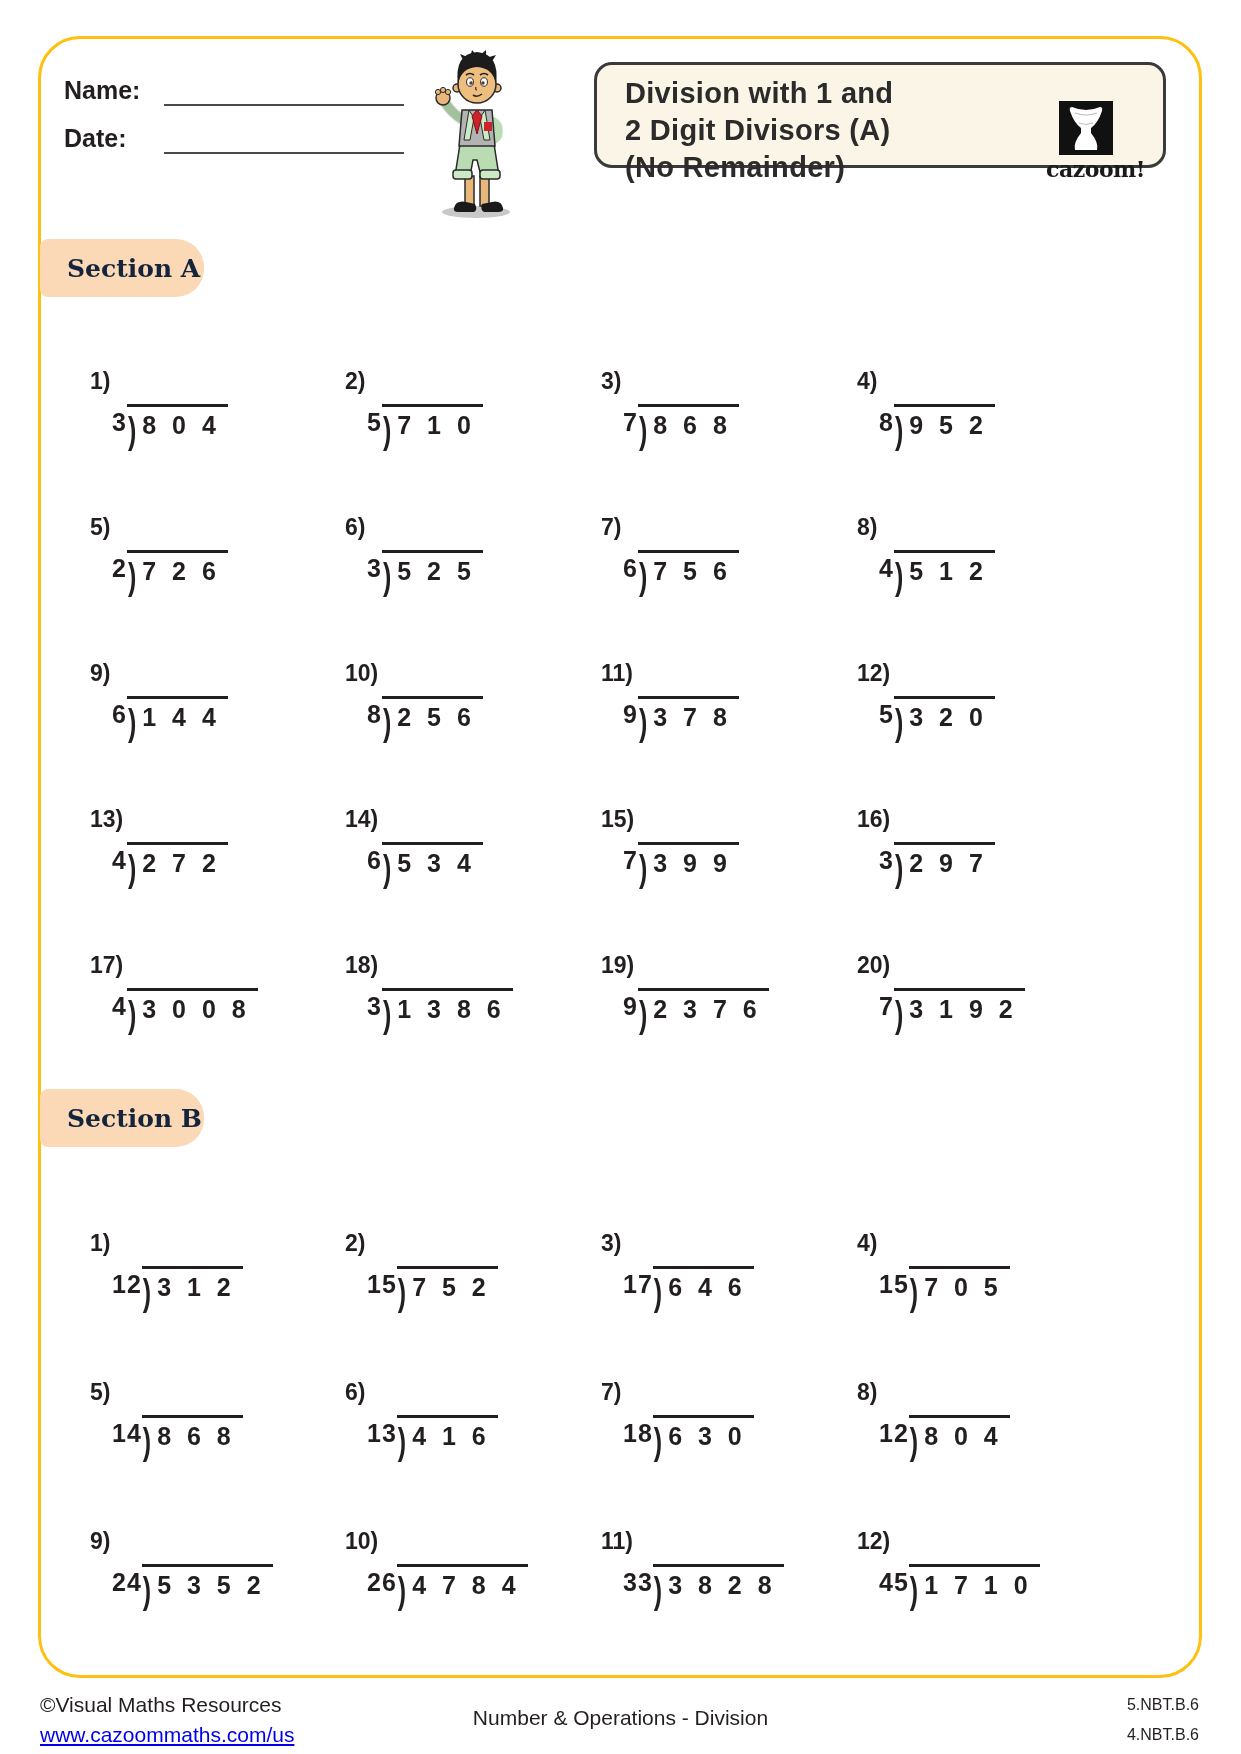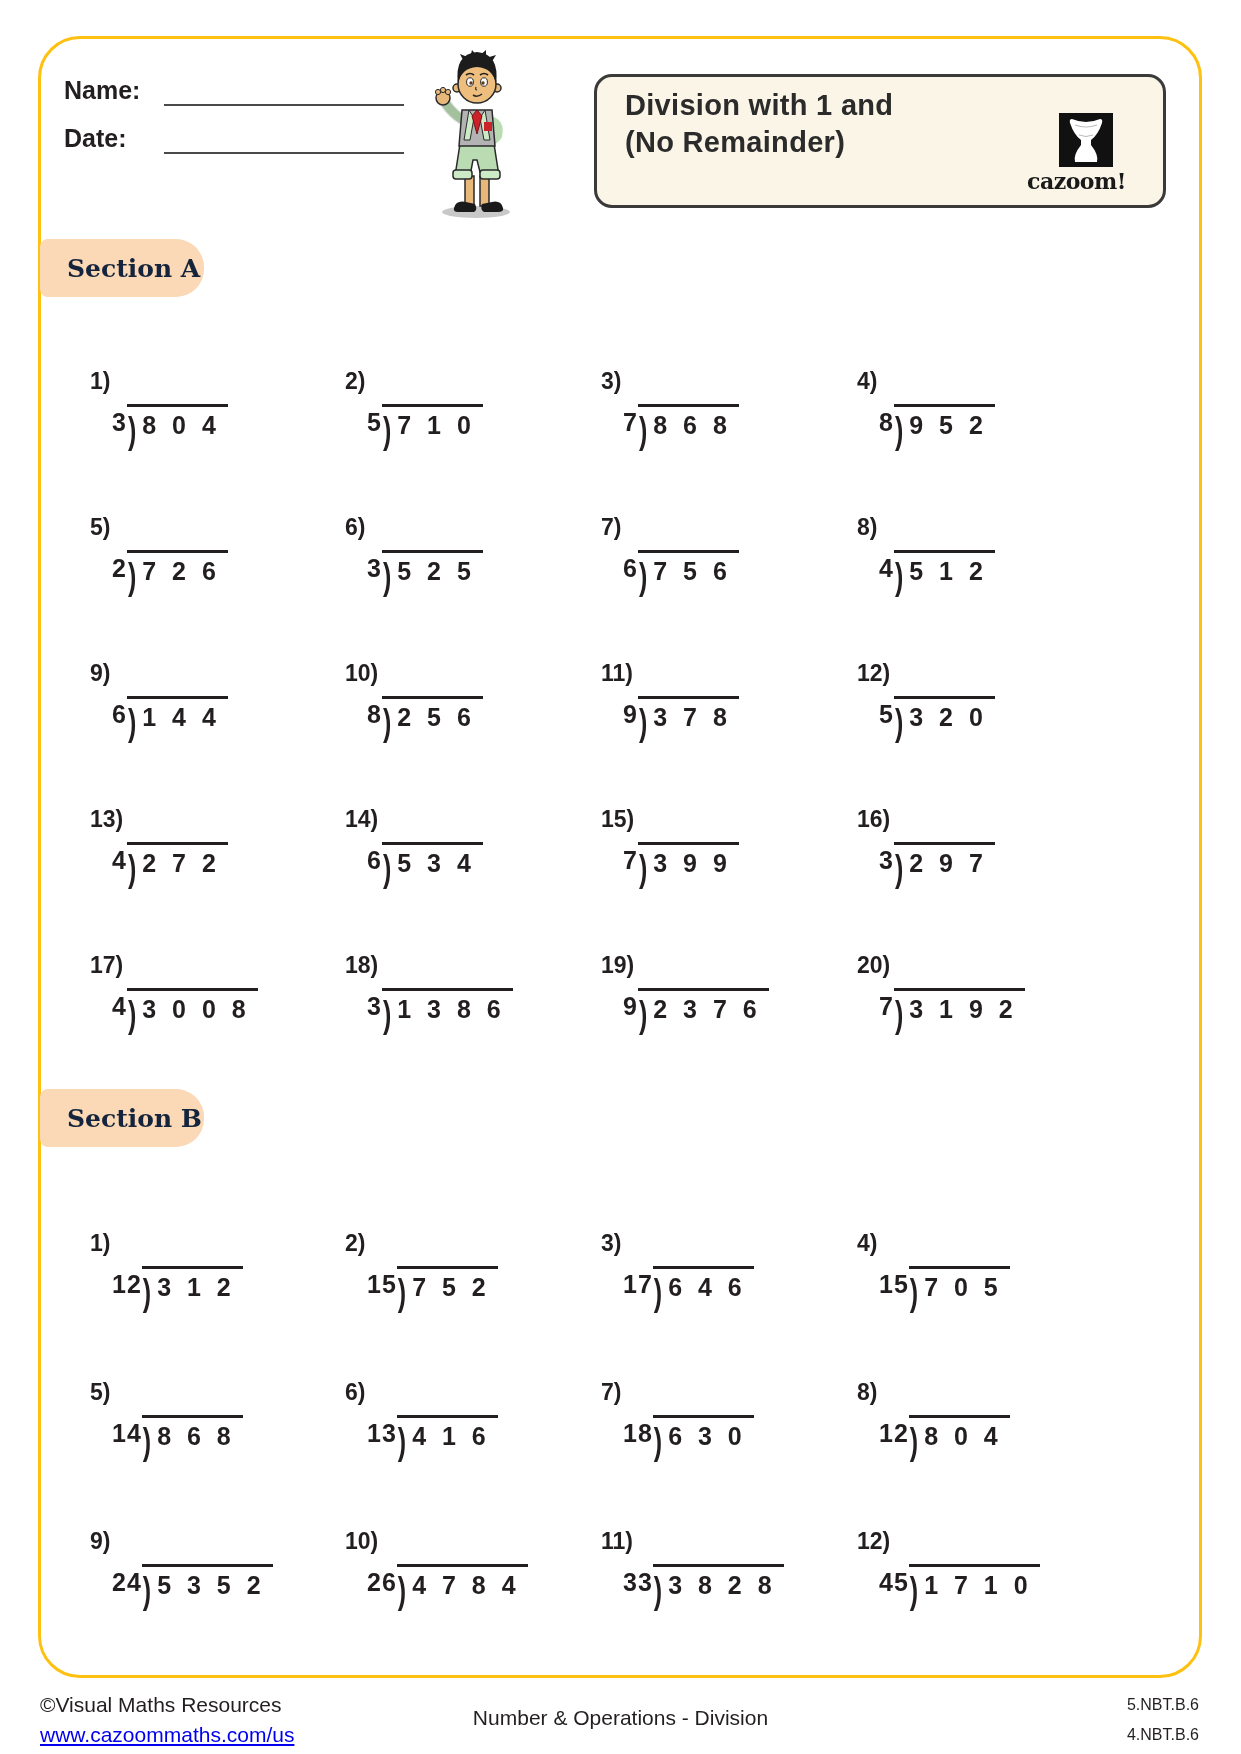--- a/index.html
+++ b/index.html
@@ -26,30 +26,30 @@
   .name-date { position:absolute; left:64px; top:76px; }
   .nd-row { display:flex; align-items:flex-start; height:40px; margin-bottom:8px; }
   .nd-label { font-weight:bold; font-size:25px; width:98px; padding-bottom:2px; }
   .nd-line { width:240px; border-bottom:2px solid #4a4a4a; height:30px; margin-left:2px; }
 
   
   .boy { position:absolute; left:420px; top:40px; width:112px; height:180px; }
 
   
   .title-box {
-    position:absolute; left:594px; top:74px;
-    width:572px; height:134px;
+    position:absolute; left:594px; top:62px;
+    width:572px; height:106px;
     background:#faf5e6;
     border:3px solid #3a3a3a;
     border-radius:18px;
     padding:10px 0 0 28px;
   }
   .title-text { font-size:29px; font-weight:bold; line-height:37px; letter-spacing:0.3px; color:#2b2b2b; }
 
-  .logo { position:absolute; right:18px; top:36px; width:118px; text-align:left; }
+  .logo { position:absolute; right:18px; top:36px; width:118px; text-align:right; }
   .logo svg { display:block; margin:0 auto; }
   .logo-text {
     font-family:"DejaVu Serif", serif;
     font-weight:bold; font-size:22px; color:#1a1a1a;
     margin-top:1px; letter-spacing:-0.5px;
   }
 
   
   .section-pill {
     position:absolute; left:40px;
@@ -166,20 +166,21 @@
     <path d="M46 35 Q50 32 54 35" stroke="#1c1c1c" stroke-width="1.6" fill="none"></path>
     <path d="M60 35 Q64 32 68 35" stroke="#1c1c1c" stroke-width="1.6" fill="none"></path>
     <path d="M53 55 Q57 58 62 54" stroke="#2a2a2a" stroke-width="1.6" fill="none"></path>
     <path d="M56 47 Q55 50 57 50" stroke="#2a2a2a" stroke-width="1.2" fill="none"></path>
   </svg>
 </div>
 
 <div class="title-box">
   <div class="title-text">
     <div>Division with 1 and</div>
+    <div>2 Digit Divisors (A)</div>
     <div>(No Remainder)</div>
   </div>
   <div class="logo">
     <svg width="54" height="54" viewBox="0 0 54 54">
       <rect x="0" y="0" width="54" height="54" fill="#111"></rect>
       <path d="M13 6 Q27 12 41 6 Q44 6 43 10 Q39 22 32 27 L32 32 Q40 42 38 49 L16 49 Q14 42 22 32 L22 27 Q15 22 11 10 Q10 6 13 6 Z" fill="#fff"></path>
       <path d="M16 12 Q27 16 38 12" stroke="#bbb" stroke-width="1.2" fill="none"></path>
       <path d="M20 22 Q27 25 34 22" stroke="#bbb" stroke-width="1" fill="none"></path>
     </svg>
     <div class="logo-text">cazoom!</div>

